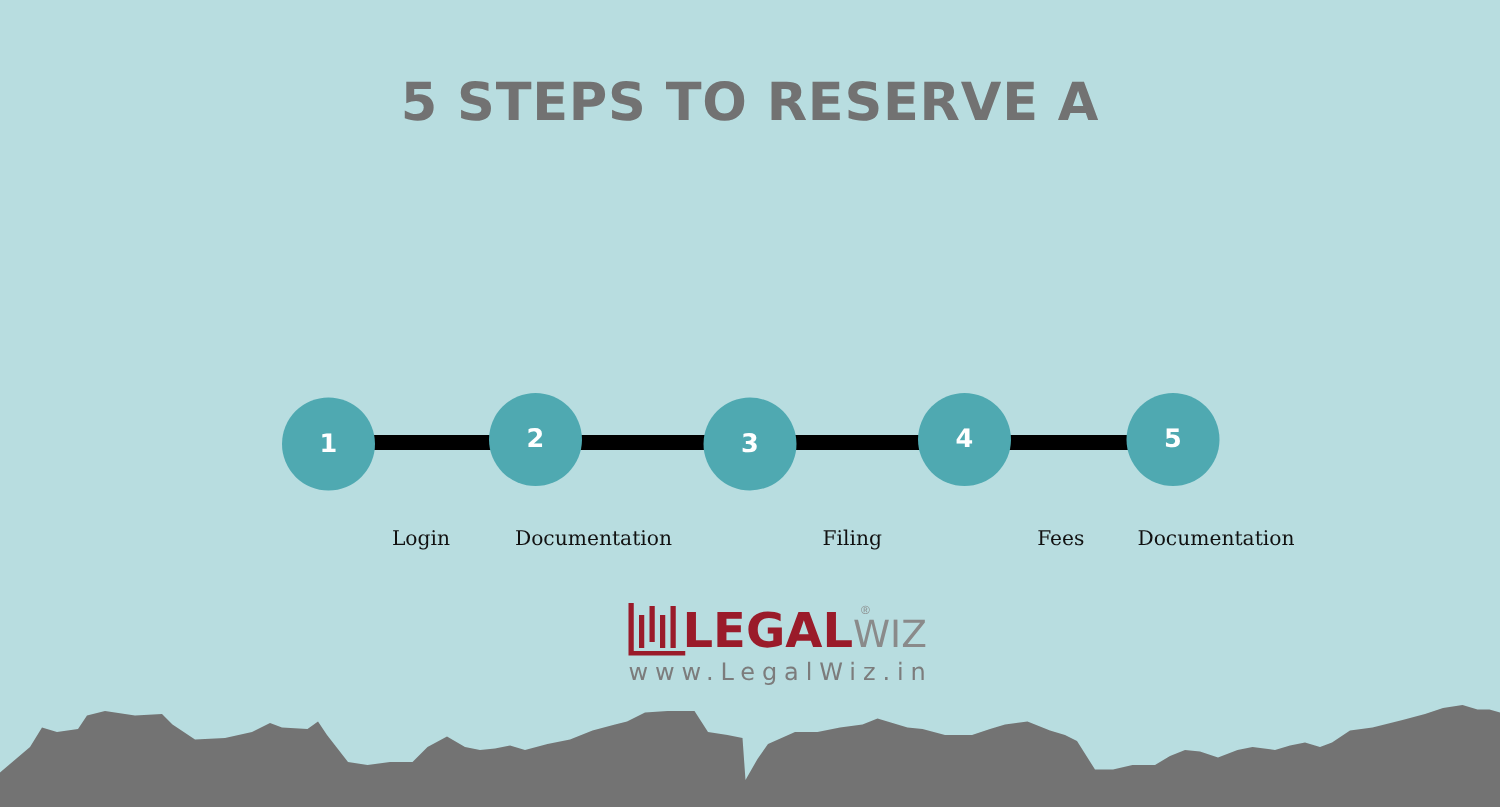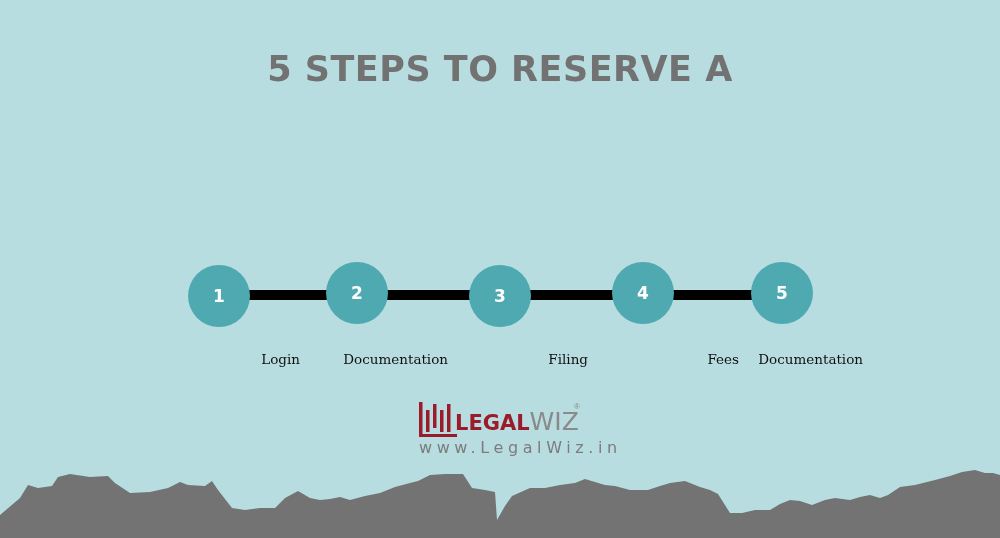--- a/index.html
+++ b/index.html
@@ -31,21 +31,21 @@
       line-height: 17px;
     }
     .logo {
       position: absolute; left: 417px; top: 398px; width: 170px; height: 60px;
     }
     .logo-icon { position: absolute; left: 0; top: 2px; width: 40px; height: 38px; }
     .brand {
       position: absolute; left: 38px; top: 6px; font-size: 29px; line-height: 32px;
       letter-spacing: 0px; white-space: nowrap;
     }
-    .brand-a { color: #9a1b2a; font-weight: bold; font-family: "DejaVu Sans", sans-serif; font-size: 21px; }
+    .brand-a { color: #9a1b2a; font-weight: bold; font-family: "DejaVu Sans", sans-serif; font-size: 32px; }
     .brand-b { color: #8a8a8a; font-family: "DejaVu Sans", sans-serif; font-size: 25px; font-weight: normal; margin-top: 28px; }
     .reg { position: absolute; left: 157px; top: 4px; font-size: 8px; color: #8a8a8a; }
     .url {
       position: absolute; left: 2px; top: 40px; font-size: 16px; color: #7c7c7c;
       letter-spacing: 4.6px; white-space: nowrap; font-family: "DejaVu Sans", sans-serif;
     }
     .mountains { position: absolute; left: 0; top: 440px; width: 1000px; height: 98px; }
   </style>
 </head>
 <body>
@@ -68,21 +68,21 @@
 <div class="step" style="left:612px; top:262px;">
   <span>4</span>
 </div>
 <div class="step" style="left:751px; top:262px;">
   <span>5</span>
 </div>
 
 <div class="label" style="left:140px; top:351px;">Login</div>
 <div class="label" style="left:288px; top:351px;">Documentation</div>
 <div class="label" style="left:428px; top:351px;">Filing</div>
-<div class="label" style="left:579px; top:351px;">Fees</div>
+<div class="label" style="left:563px; top:351px;">Fees</div>
 <div class="label" style="left:703px; top:351px;">
   <div>Documentation</div>
 </div>
 
 <div class="logo">
   <svg class="logo-icon" viewBox="0 0 40 38">
     <rect x="2" y="2" width="3.5" height="32" fill="#9a1b2a"></rect>
     <rect x="9" y="10" width="3.5" height="22" fill="#9a1b2a"></rect>
     <rect x="16" y="4" width="3.5" height="24" fill="#9a1b2a"></rect>
     <rect x="23" y="10" width="3.5" height="22" fill="#9a1b2a"></rect>

